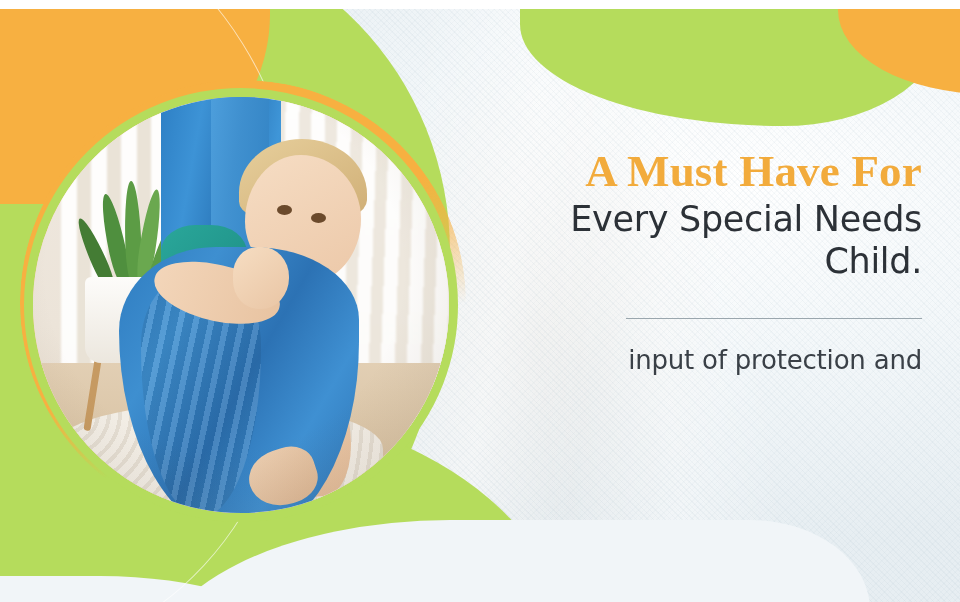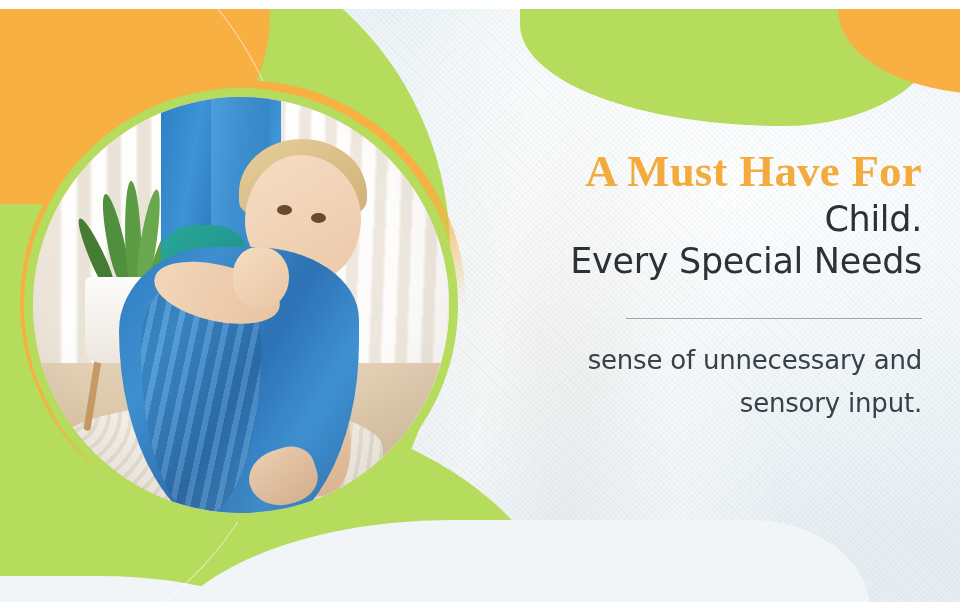--- a/index.html
+++ b/index.html
@@ -323,22 +323,21 @@
       <div class="ph ph-sling-fold"></div>
       <div class="ph ph-arm"></div>
       <div class="ph ph-hand"></div>
       <div class="ph ph-foot"></div>
       <div class="ph ph-shade"></div>
     </div>
   </div>
 
   <div class="textcol">
     <div class="headline-1">A Must Have For</div>
+    <div class="headline-2">Every Special Needs</div>
     <div class="headline-2">Child.</div>
-    <div class="headline-2">Every Special Needs</div>
     <div class="divider"></div>
     <div class="body-copy">
-      <div>sense of unnecessary and</div>
-      <div>sensory input.</div>
+      <div>input of protection and</div>
     </div>
   </div>
 
 </div>
 
 </body></html>

